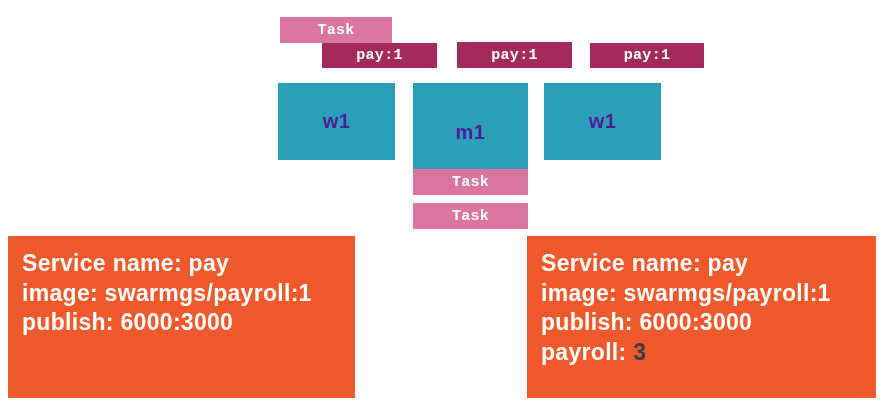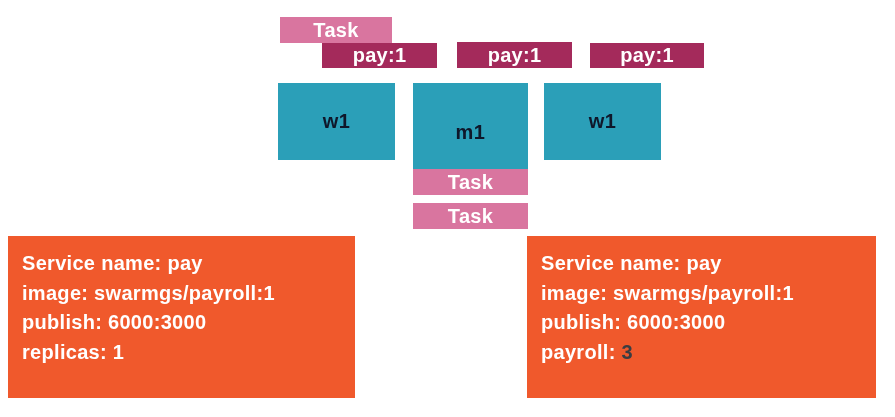--- a/index.html
+++ b/index.html
@@ -15,43 +15,44 @@
     background: #ffffff;
     overflow: hidden;
   }
   .abs { position: absolute; box-sizing: border-box; }
 
   .badge {
     display: flex;
     align-items: center;
     justify-content: center;
     color: #ffffff;
-    font-size: 20px;
+    font-size: 15px;
     font-weight: 700;
     letter-spacing: 0.3px;
+    font-family: Liberation Mono, monospace;
   }
   .badge-task { background: var(--task-pink, #d9759f); }
   .badge-pay  { background: var(--pay-magenta, #a42a5b); margin-left: 44px; }
 
   .node {
     display: flex;
     align-items: center;
     justify-content: center;
     background: var(--node-teal, #2b9fb8);
-    color: #0f172a;
+    color: #4c1d95;
     font-size: 20px;
     font-weight: 700;
     letter-spacing: 0.5px;
   }
 
   .card {
     background: var(--service-orange, #f0592c);
     color: #ffffff;
     padding: 13px 14px;
-    font-size: 20px;
+    font-size: 23px;
     font-weight: 600;
     letter-spacing: 0.3px;
   }
   .card .line {
     line-height: 29.5px;
     white-space: pre;
   }
   .hl { color: var(--highlight-dark, #3a3d42); }
 
   
@@ -84,21 +85,20 @@
   <div id="task-mid-1" class="abs badge badge-task">Task</div>
   <div id="task-mid-2" class="abs badge badge-task">Task</div>
 
   <div id="pay-right" class="abs badge badge-pay">pay:1</div>
   <div id="node-right" class="abs node">w1</div>
 
   <div id="card-left" class="abs card">
     <div class="line">Service name: pay</div>
     <div class="line">image: swarmgs/payroll:1</div>
     <div class="line">publish: 6000:3000</div>
-    <div class="line">replicas: 1</div>
   </div>
 
   <div id="card-right" class="abs card">
     <div class="line">Service name: pay</div>
     <div class="line">image: swarmgs/payroll:1</div>
     <div class="line">publish: 6000:3000</div>
     <div class="line"><span>payroll: </span><span class="hl">3</span></div>
   </div>
 
 </div>

